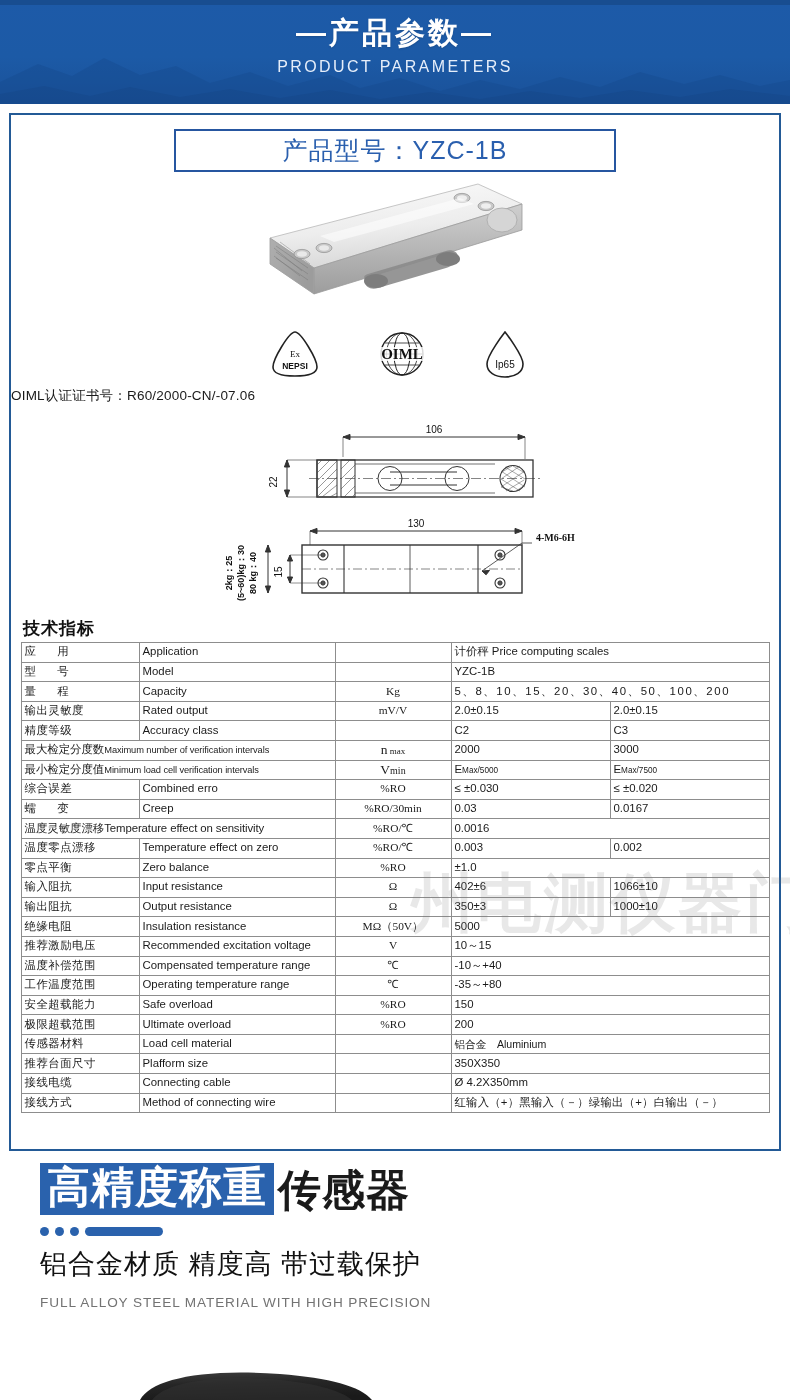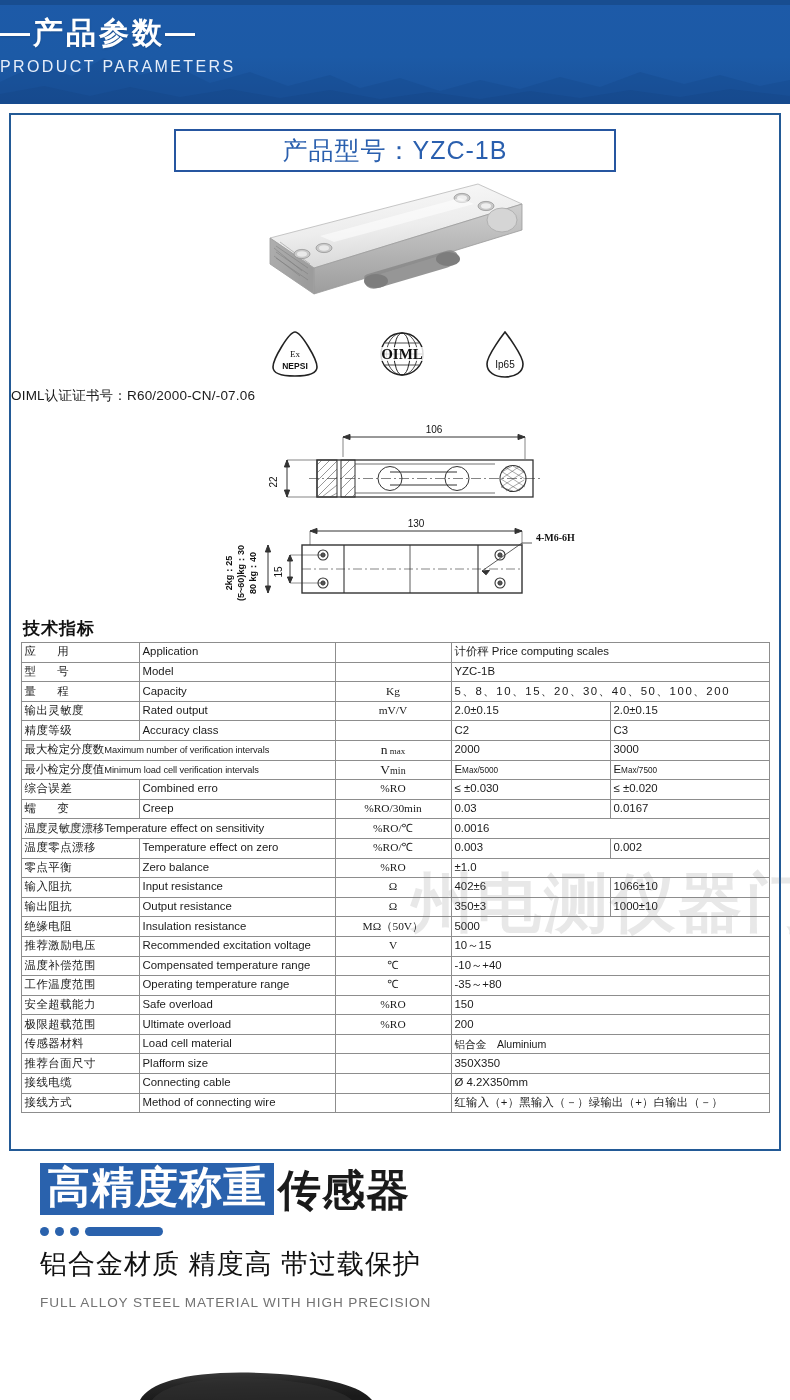--- a/index.html
+++ b/index.html
@@ -17,21 +17,21 @@
     position: relative;
     width: 790px; height: 104px;
     background: linear-gradient(180deg, #1d5aa8 0%, #1c5aa6 55%, #1a5199 100%);
     overflow: hidden;
   }
   .banner-topline {
     position: absolute; top: 0; left: 0; width: 100%; height: 5px;
     background: #184d90;
   }
   .mountains { position: absolute; left: 0; bottom: 0; width: 790px; height: 62px; opacity: .55; }
-  .banner-text { position: relative; z-index: 3; text-align: left; }
+  .banner-text { position: relative; z-index: 3; text-align: center; }
   .banner-cn {
     color: #ffffff; font-size: 30px; font-weight: bold;
     letter-spacing: 3px; padding-top: 17px; line-height: 1.05;
     text-shadow: 0 1px 2px rgba(0,0,0,.15);
   }
   .banner-en {
     color: #e6eefa; font-size: 16px; letter-spacing: 2.4px;
     margin-top: 9px; font-weight: 300;
   }
 

